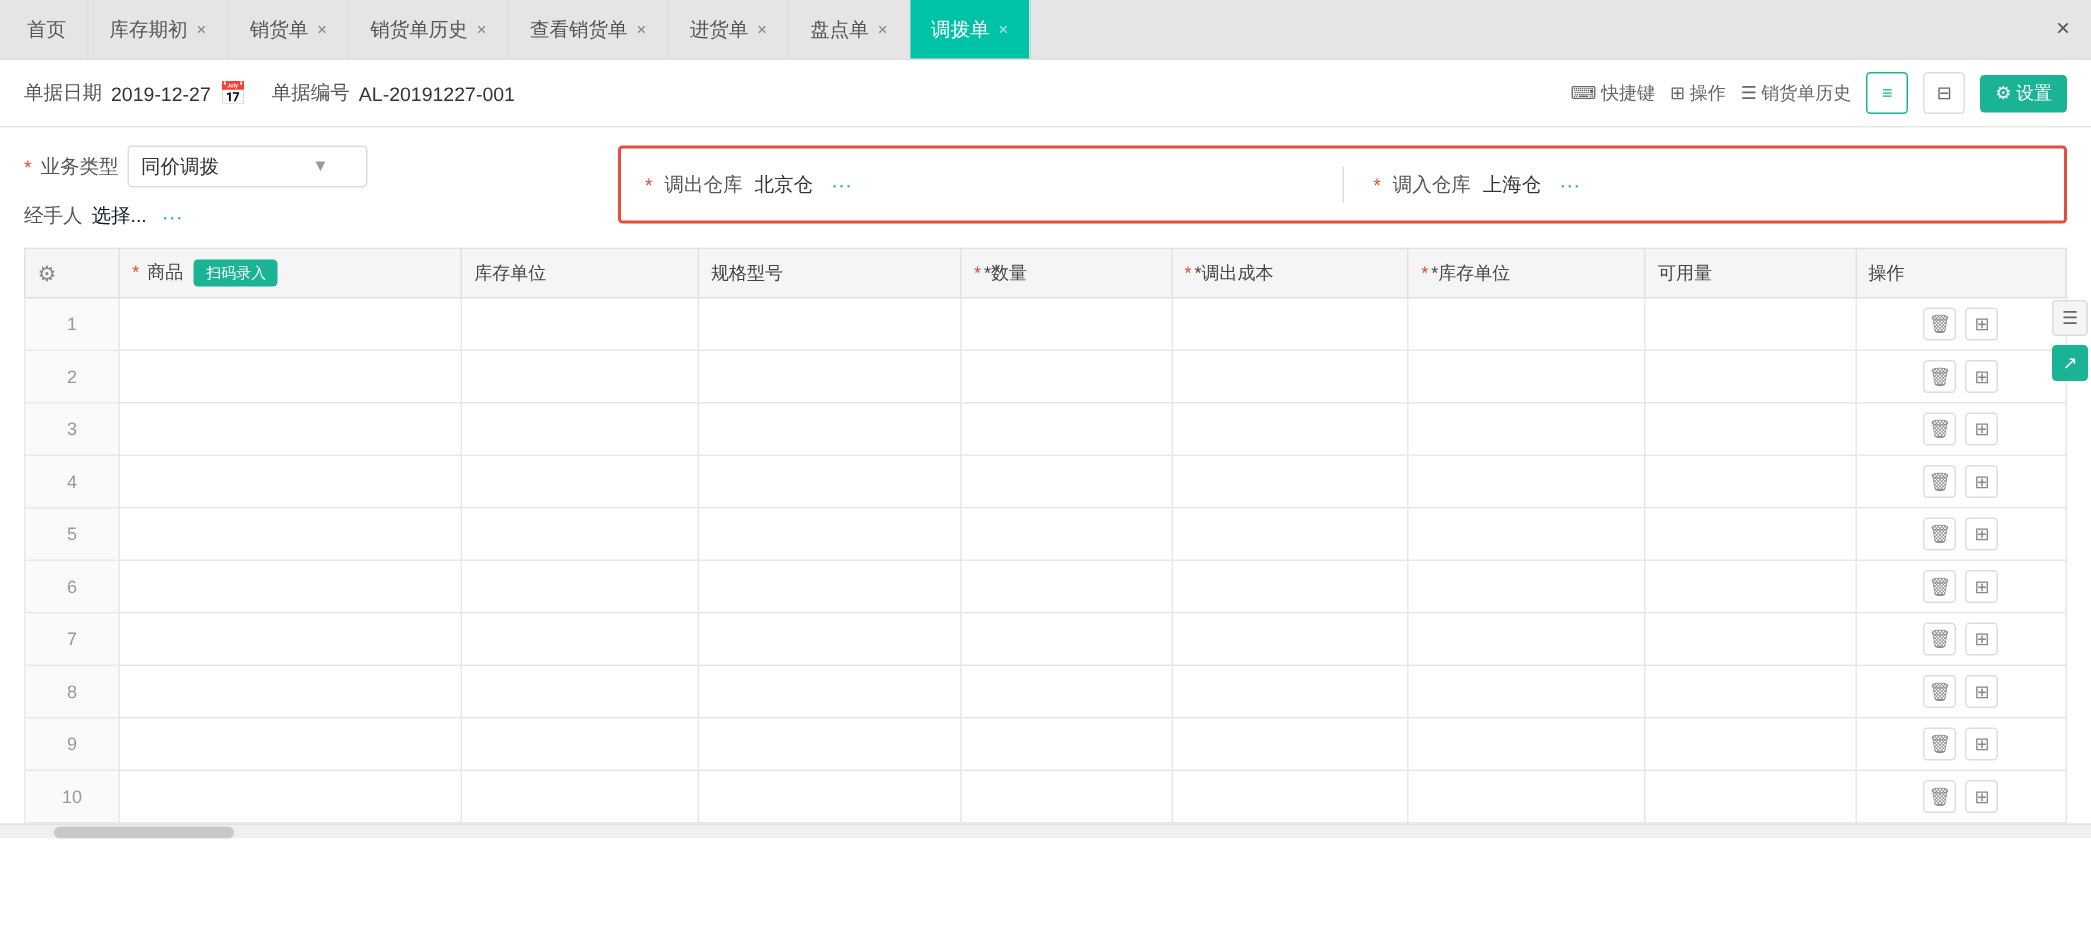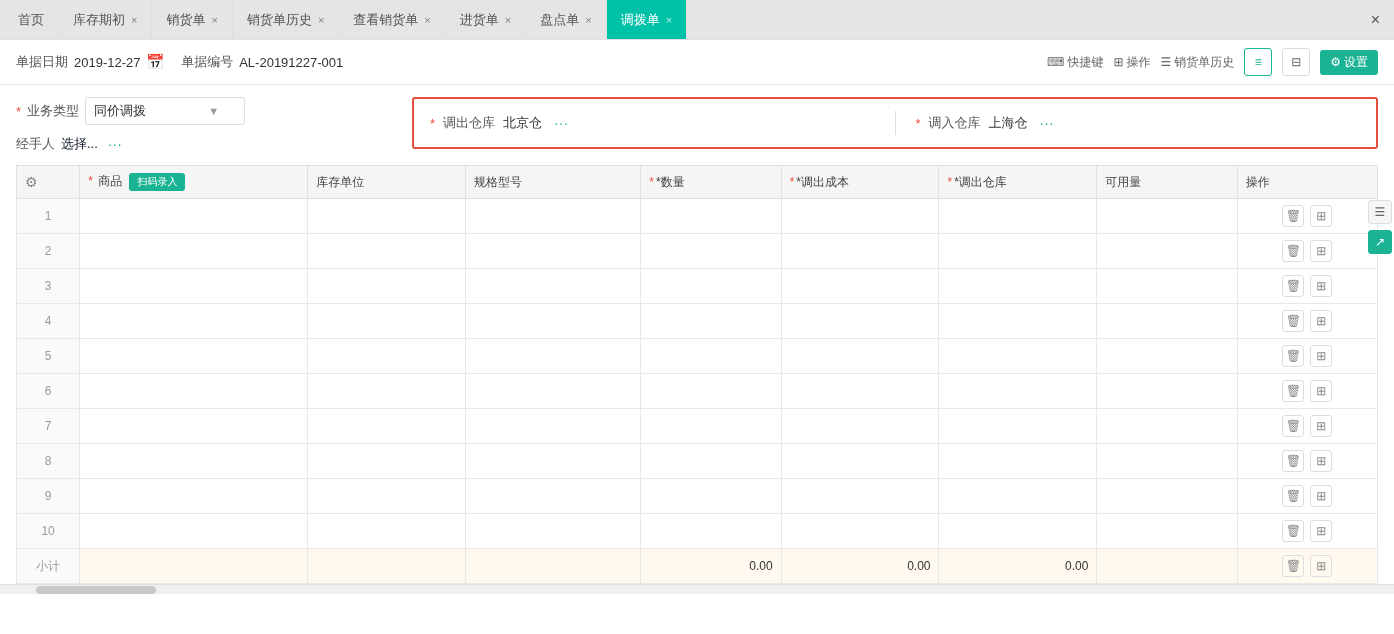--- a/index.html
+++ b/index.html
@@ -220,21 +220,21 @@
           <span class="gear-icon">⚙</span>
         </th>
         <th class="col-product required">
           <span>商品</span>
           <button class="scan-btn">扫码录入</button>
         </th>
         <th class="col-unit">库存单位</th>
         <th class="col-spec">规格型号</th>
         <th class="col-qty required">*数量</th>
         <th class="col-cost required">*调出成本</th>
-        <th class="col-amount required">*调出仓库</th>
+        <th class="col-amount required">*库存单位</th>
         <th class="col-avail">可用量</th>
         <th class="col-ops">操作</th>
       </tr>
     </thead>
     <tbody id="table-body">
     <tr>
       <td class="row-num">1</td>
       <td></td>
       <td></td>
       <td></td>
@@ -386,36 +386,20 @@
       <td></td>
       <td></td>
       <td></td>
       <td>
         <div class="op-cell">
           <div class="op-icon">🗑</div>
           <div class="op-icon">⊞</div>
         </div>
       </td>
     </tr>
-        <tr class="subtotal-row">
-      <td class="row-num num">小计</td>
-      <td></td>
-      <td></td>
-      <td></td>
-      <td style="text-align:right">0.00</td>
-      <td style="text-align:right">0.00</td>
-      <td style="text-align:right">0.00</td>
-      <td></td>
-      <td>
-        <div class="op-cell">
-          <div class="op-icon">🗑</div>
-          <div class="op-icon">⊞</div>
-        </div>
-      </td>
-    </tr>
       </tbody>
   </table>
 </div>
 
 <div class="scrollbar-area">
   <div class="scrollbar-thumb"></div>
 </div>
 
 <div class="right-sidebar">
   <div class="sidebar-icon">☰</div>

